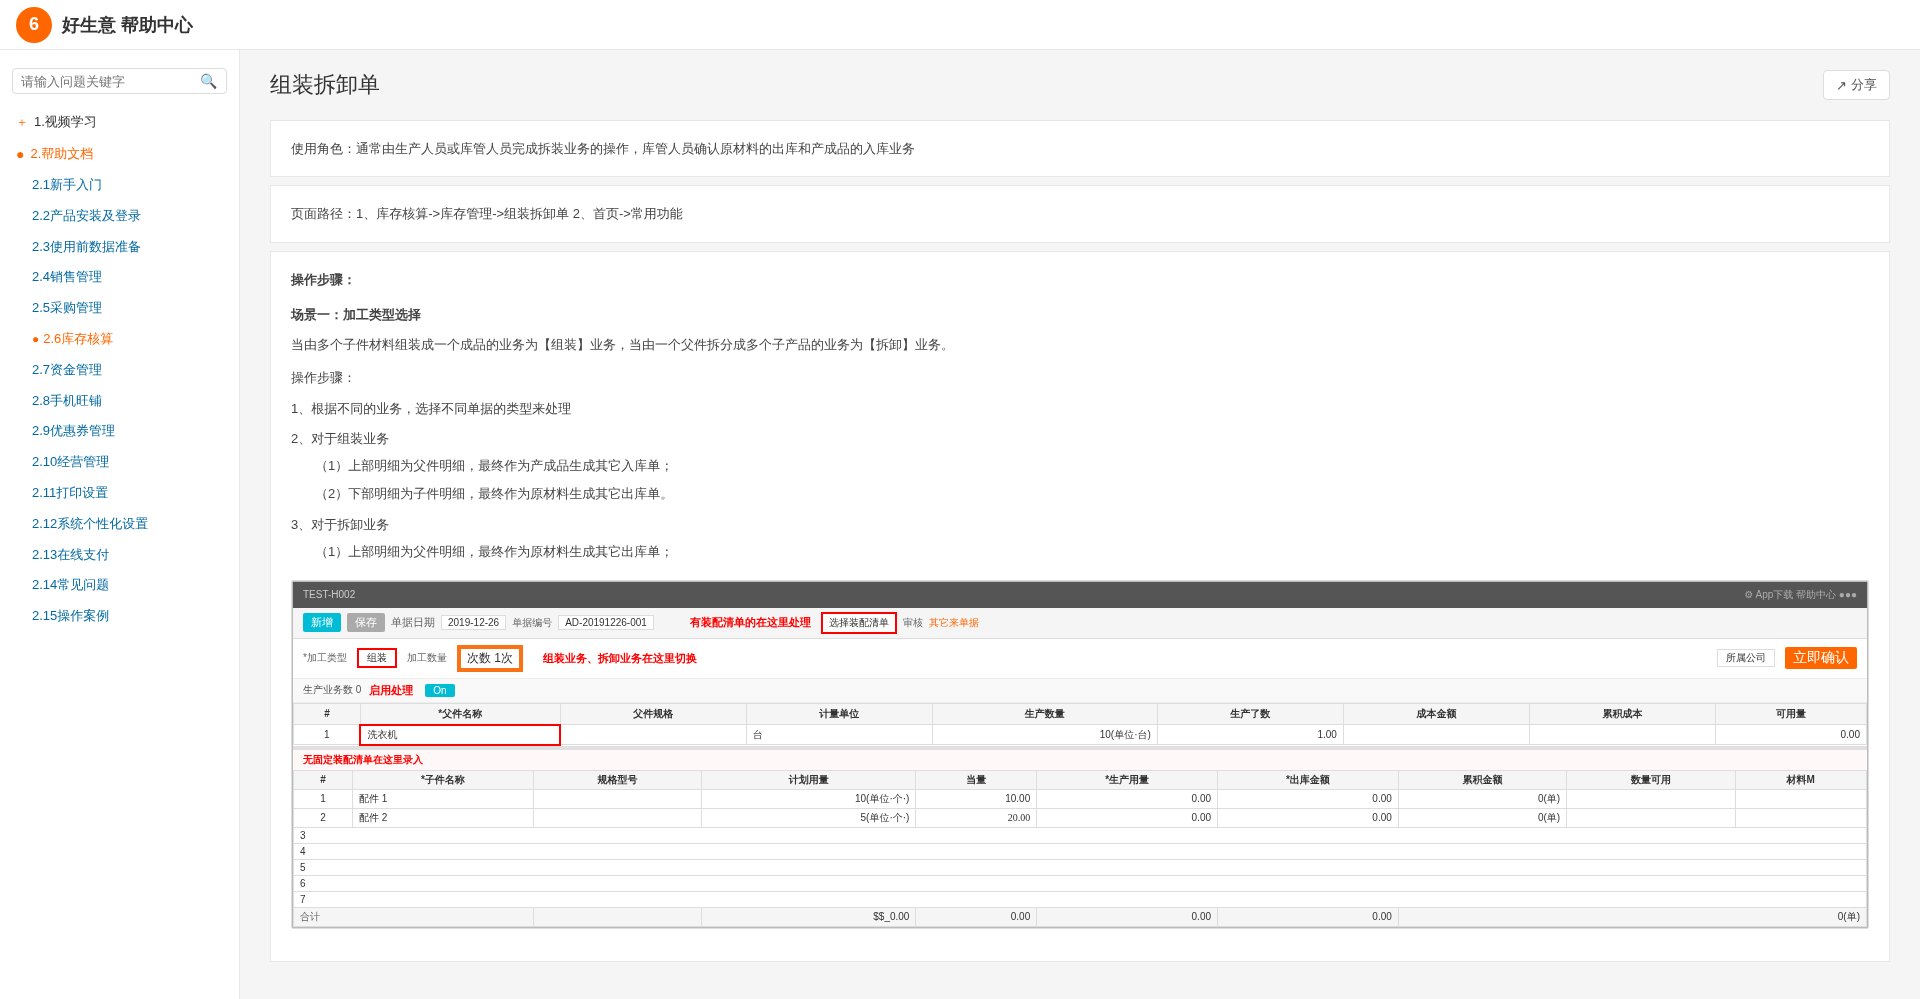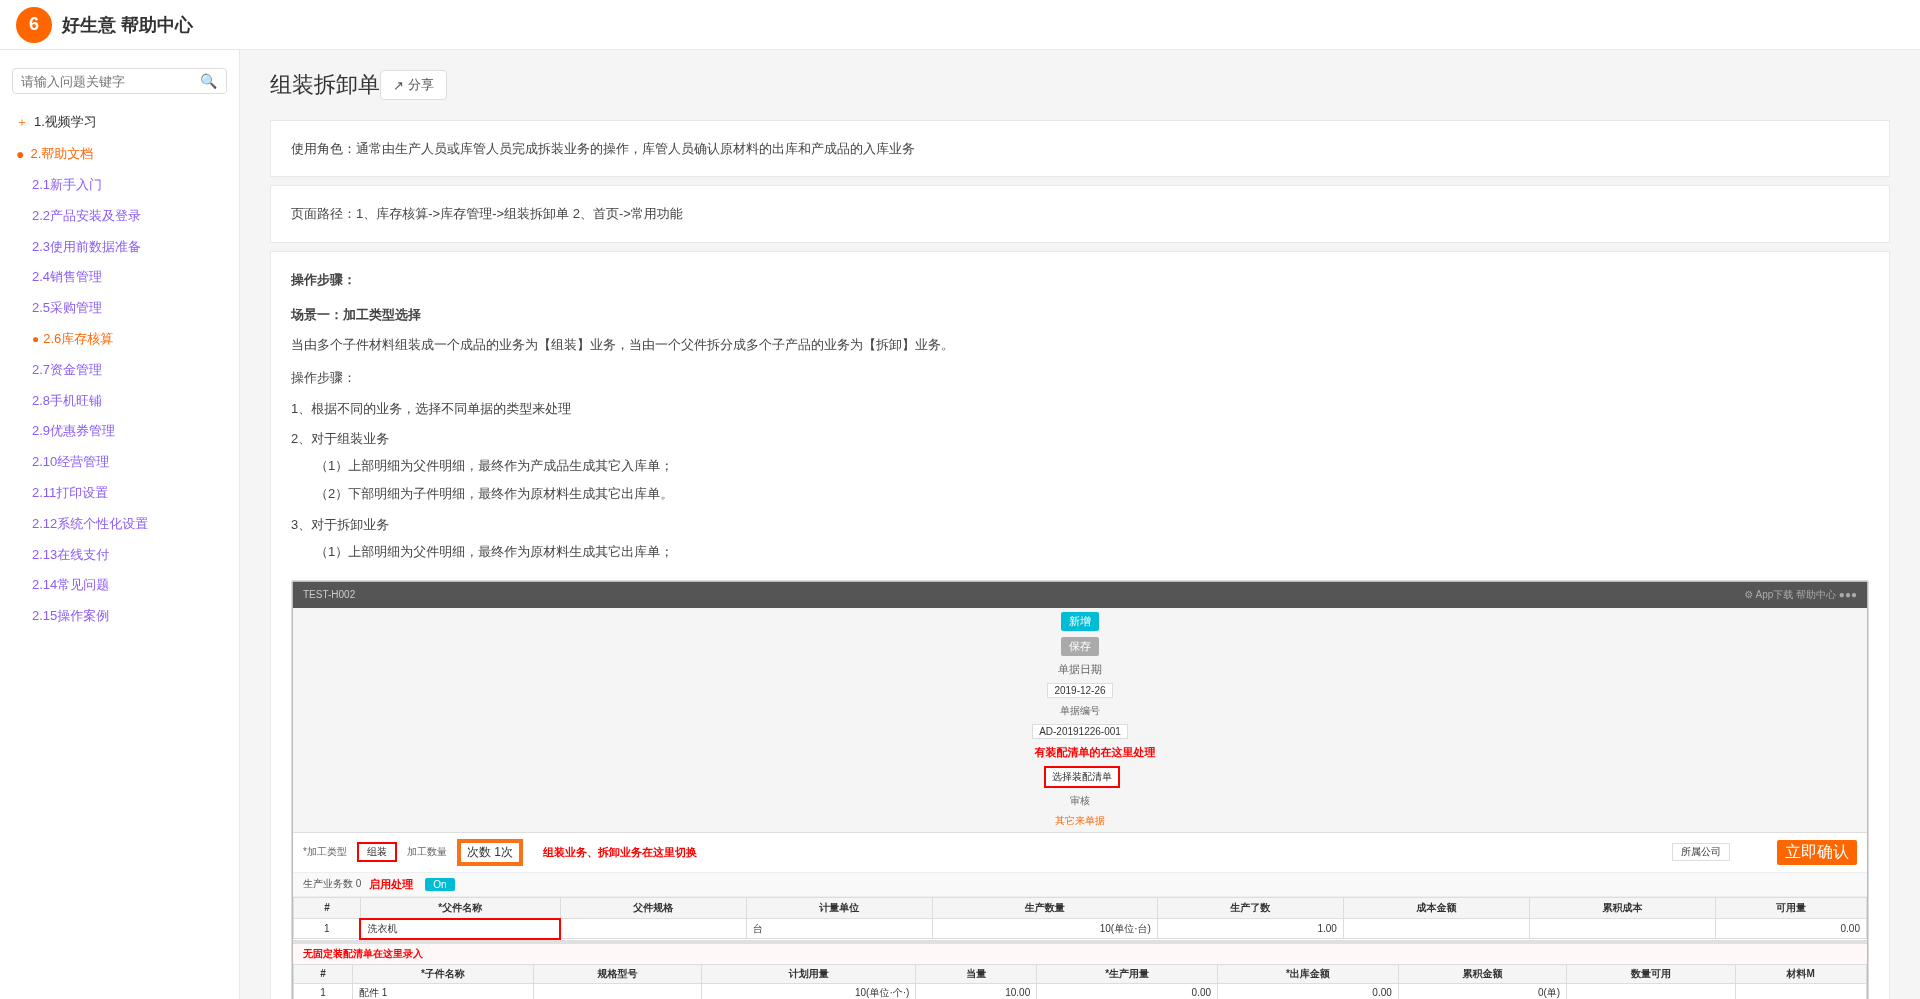--- a/index.html
+++ b/index.html
@@ -18,27 +18,27 @@
     .search-box { display: flex; align-items: center; margin: 8px 12px 12px; border: 1px solid #ddd; border-radius: 4px; padding: 4px 8px; background: #fff; }
     .search-box input { border: none; outline: none; flex: 1; font-size: 13px; color: #999; }
     .search-icon-wrap { color: #999; font-size: 14px; }
 
     .sidebar-item { padding: 7px 16px; cursor: pointer; display: flex; align-items: center; color: #333; font-size: 13px; }
     .sidebar-item.active { color: #f60; }
     .sidebar-item .plus-icon { margin-right: 6px; font-size: 12px; color: #f60; }
     .sidebar-item .minus-icon { margin-right: 6px; font-size: 14px; color: #f60; }
 
     .sidebar-sub { padding-left: 32px; }
-    .sidebar-sub-item { padding: 5px 16px 5px 0; cursor: pointer; color: #8b5cf6; font-size: 13px; line-height: 1.6; }
+    .sidebar-sub-item { padding: 5px 16px 5px 0; cursor: pointer; color: #0369a1; font-size: 13px; line-height: 1.6; }
     .sidebar-sub-item.active-sub { color: #f60; }
 
     
     .content { flex: 1; overflow-y: auto; background: #f5f5f5; padding: 20px 30px; }
 
-    .page-header { display: flex; align-items: center; margin-bottom: 20px; }
+    .page-header { display: flex; align-items: center; justify-content: space-between; margin-bottom: 20px; }
     .page-title { font-size: 22px; font-weight: normal; color: #333; }
     .share-btn { border: 1px solid #ddd; background: #fff; padding: 5px 12px; border-radius: 4px; cursor: pointer; font-size: 13px; color: #555; display: flex; align-items: center; gap: 4px; }
     .scenario-title { font-size: 14px; font-weight: bold; color: #333; margin: 12px 0 6px; }
 
     .bold { font-weight: bold; }
 
     
     .screenshot-container { margin: 16px 0; border: 1px solid #ddd; background: #fff; border-radius: 2px; overflow: hidden; }
 
     .content-block { background: #fff; border: 1px solid #e8e8e8; padding: 16px 20px; margin-bottom: 8px; }
@@ -137,21 +137,21 @@
       <p style="padding-left:24px; margin-bottom:4px;">（1）上部明细为父件明细，最终作为原材料生成其它出库单；</p>
 
       <div class="screenshot-container">
         <div style="position:relative; background:#e0e0e0; border: 1px solid #bbb;">
 
           <div style="background:#555; height:26px; display:flex; align-items:center; padding:0 10px; gap:8px;">
             <span style="color:#ccc; font-size:10px;">TEST-H002</span>
             <span style="color:#aaa; font-size:10px; margin-left:auto;">⚙ App下载 帮助中心 ●●●</span>
           </div>
 
-          <div style="background:#f5f5f5; border-bottom:1px solid #ddd; display:flex; align-items:center; padding:4px 10px; gap:6px; flex-wrap:wrap;flex-direction:column;">
+          <div style="background:#f5f5f5; border-bottom:1px solid #ddd; display:flex; align-items:center; padding:4px 10px; gap:6px; flex-wrap:wrap;">
             <span style="background:#00bcd4; color:#fff; padding:2px 8px; font-size:11px; border-radius:2px;">新增</span>
             <span style="background:#aaa; color:#fff; padding:2px 8px; font-size:11px; border-radius:2px;">保存</span>
             <span style="font-size:11px; color:#666;">单据日期</span>
             <span style="border:1px solid #ddd; padding:1px 6px; font-size:10px; background:#fff;">2019-12-26</span>
             <span style="font-size:10px; color:#666;">单据编号</span>
             <span style="border:1px solid #ddd; padding:1px 6px; font-size:10px; background:#fff;">AD-20191226-001</span>
 
             <span style="color:#f00; font-size:11px; font-weight:bold; margin-left:30px;">有装配清单的在这里处理</span>
             <span style="border:2px solid #f00; padding:2px 6px; font-size:10px; background:#fff; margin-left:4px;">选择装配清单</span>
             <span style="font-size:10px; color:#666;">审核</span>
@@ -160,21 +160,21 @@
 
           <div style="background:#fff; padding:6px 10px; border-bottom:1px solid #eee;">
             <div style="display:flex; align-items:center; gap:10px; font-size:10px; flex-wrap:wrap;">
               <span style="color:#666;">*加工类型</span>
               <span style="border:2px solid #f00; padding:1px 8px; font-size:10px; background:#fff;">组装</span>
               <span style="color:#666;">加工数量</span>
               <span style="border:4px solid #f97316; padding:1px 6px; font-size:12px; background:#fff;">次数 1次</span>
 
               <span style="color:#f00; font-size:11px; font-weight:bold; margin-left:10px;">组装业务、拆卸业务在这里切换</span>
               <span style="margin-left:auto; border:1px solid #ddd; padding:1px 8px; font-size:10px; background:#fff;">所属公司</span>
-              <span style="background:#f60; color:#fff; padding:2px 8px; font-size:16px; border-radius:2px;margin-left:37px;">立即确认</span>
+              <span style="background:#f60; color:#fff; padding:2px 8px; font-size:14px; border-radius:2px;">立即确认</span>
             </div>
           </div>
 
           <div style="background:#f9f9f9; padding:4px 10px; border-bottom:1px solid #eee; display:flex; align-items:center; gap:8px;">
             <span style="font-size:10px; color:#555;">生产业务数 0</span>
             <span style="color:#f00; font-size:11px; font-weight:bold;">启用处理</span>
             <span style="background:#00bcd4; color:#fff; padding:1px 8px; font-size:10px; border-radius:2px; margin-left:4px;">On</span>
           </div>
 
           <div style="background:#fff; overflow:auto;">

